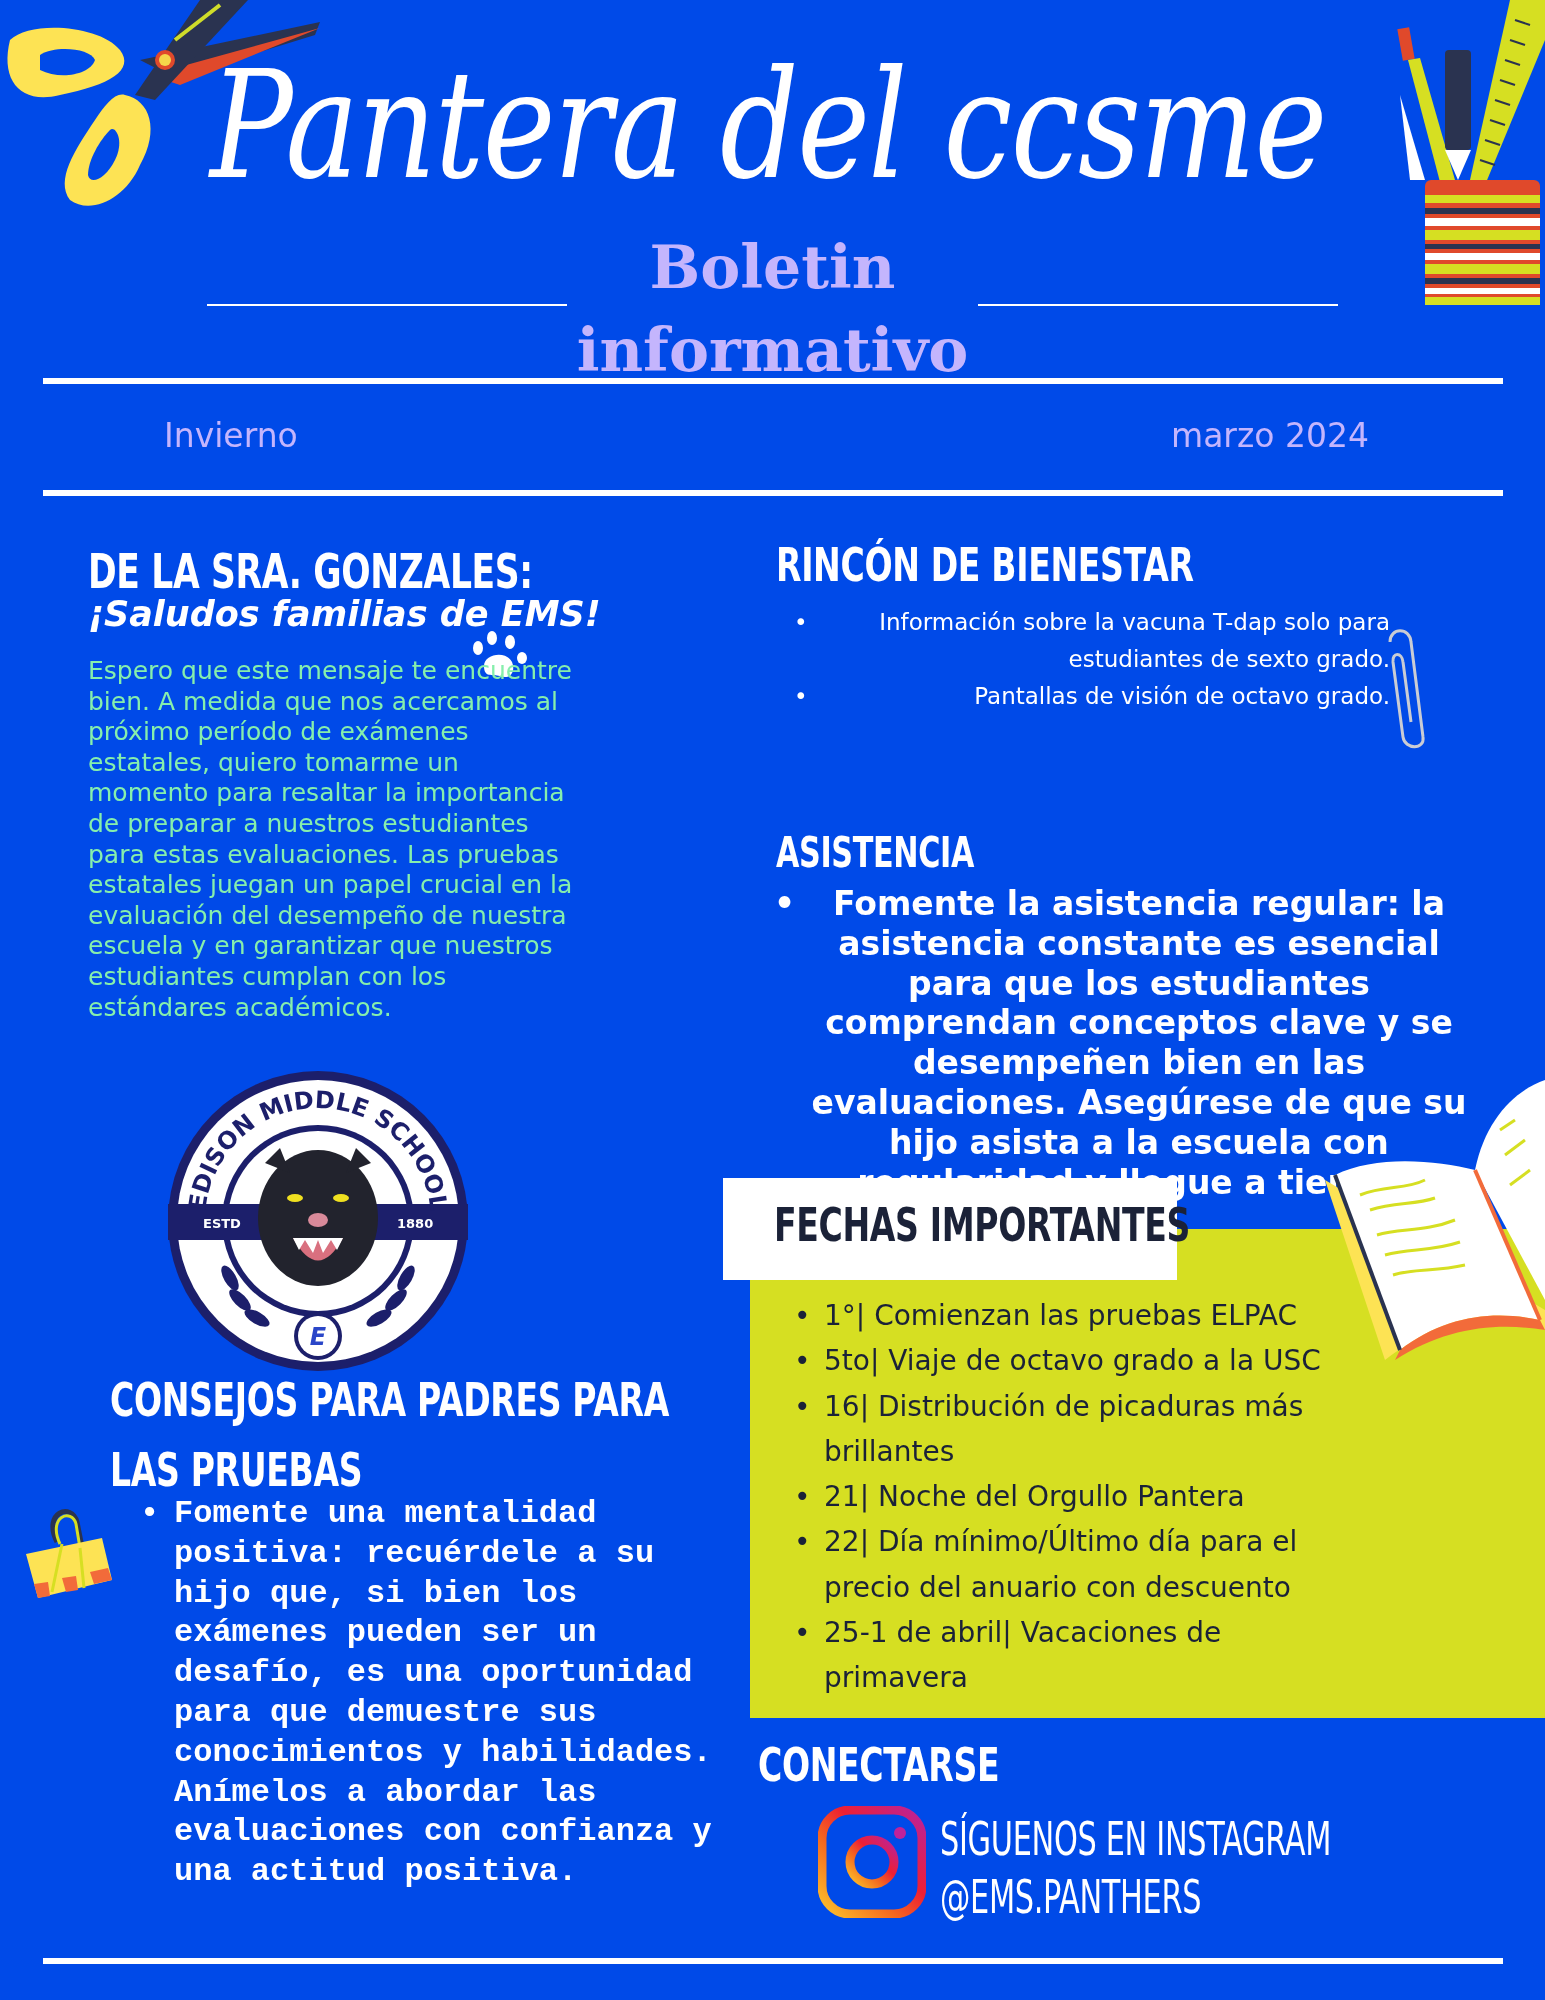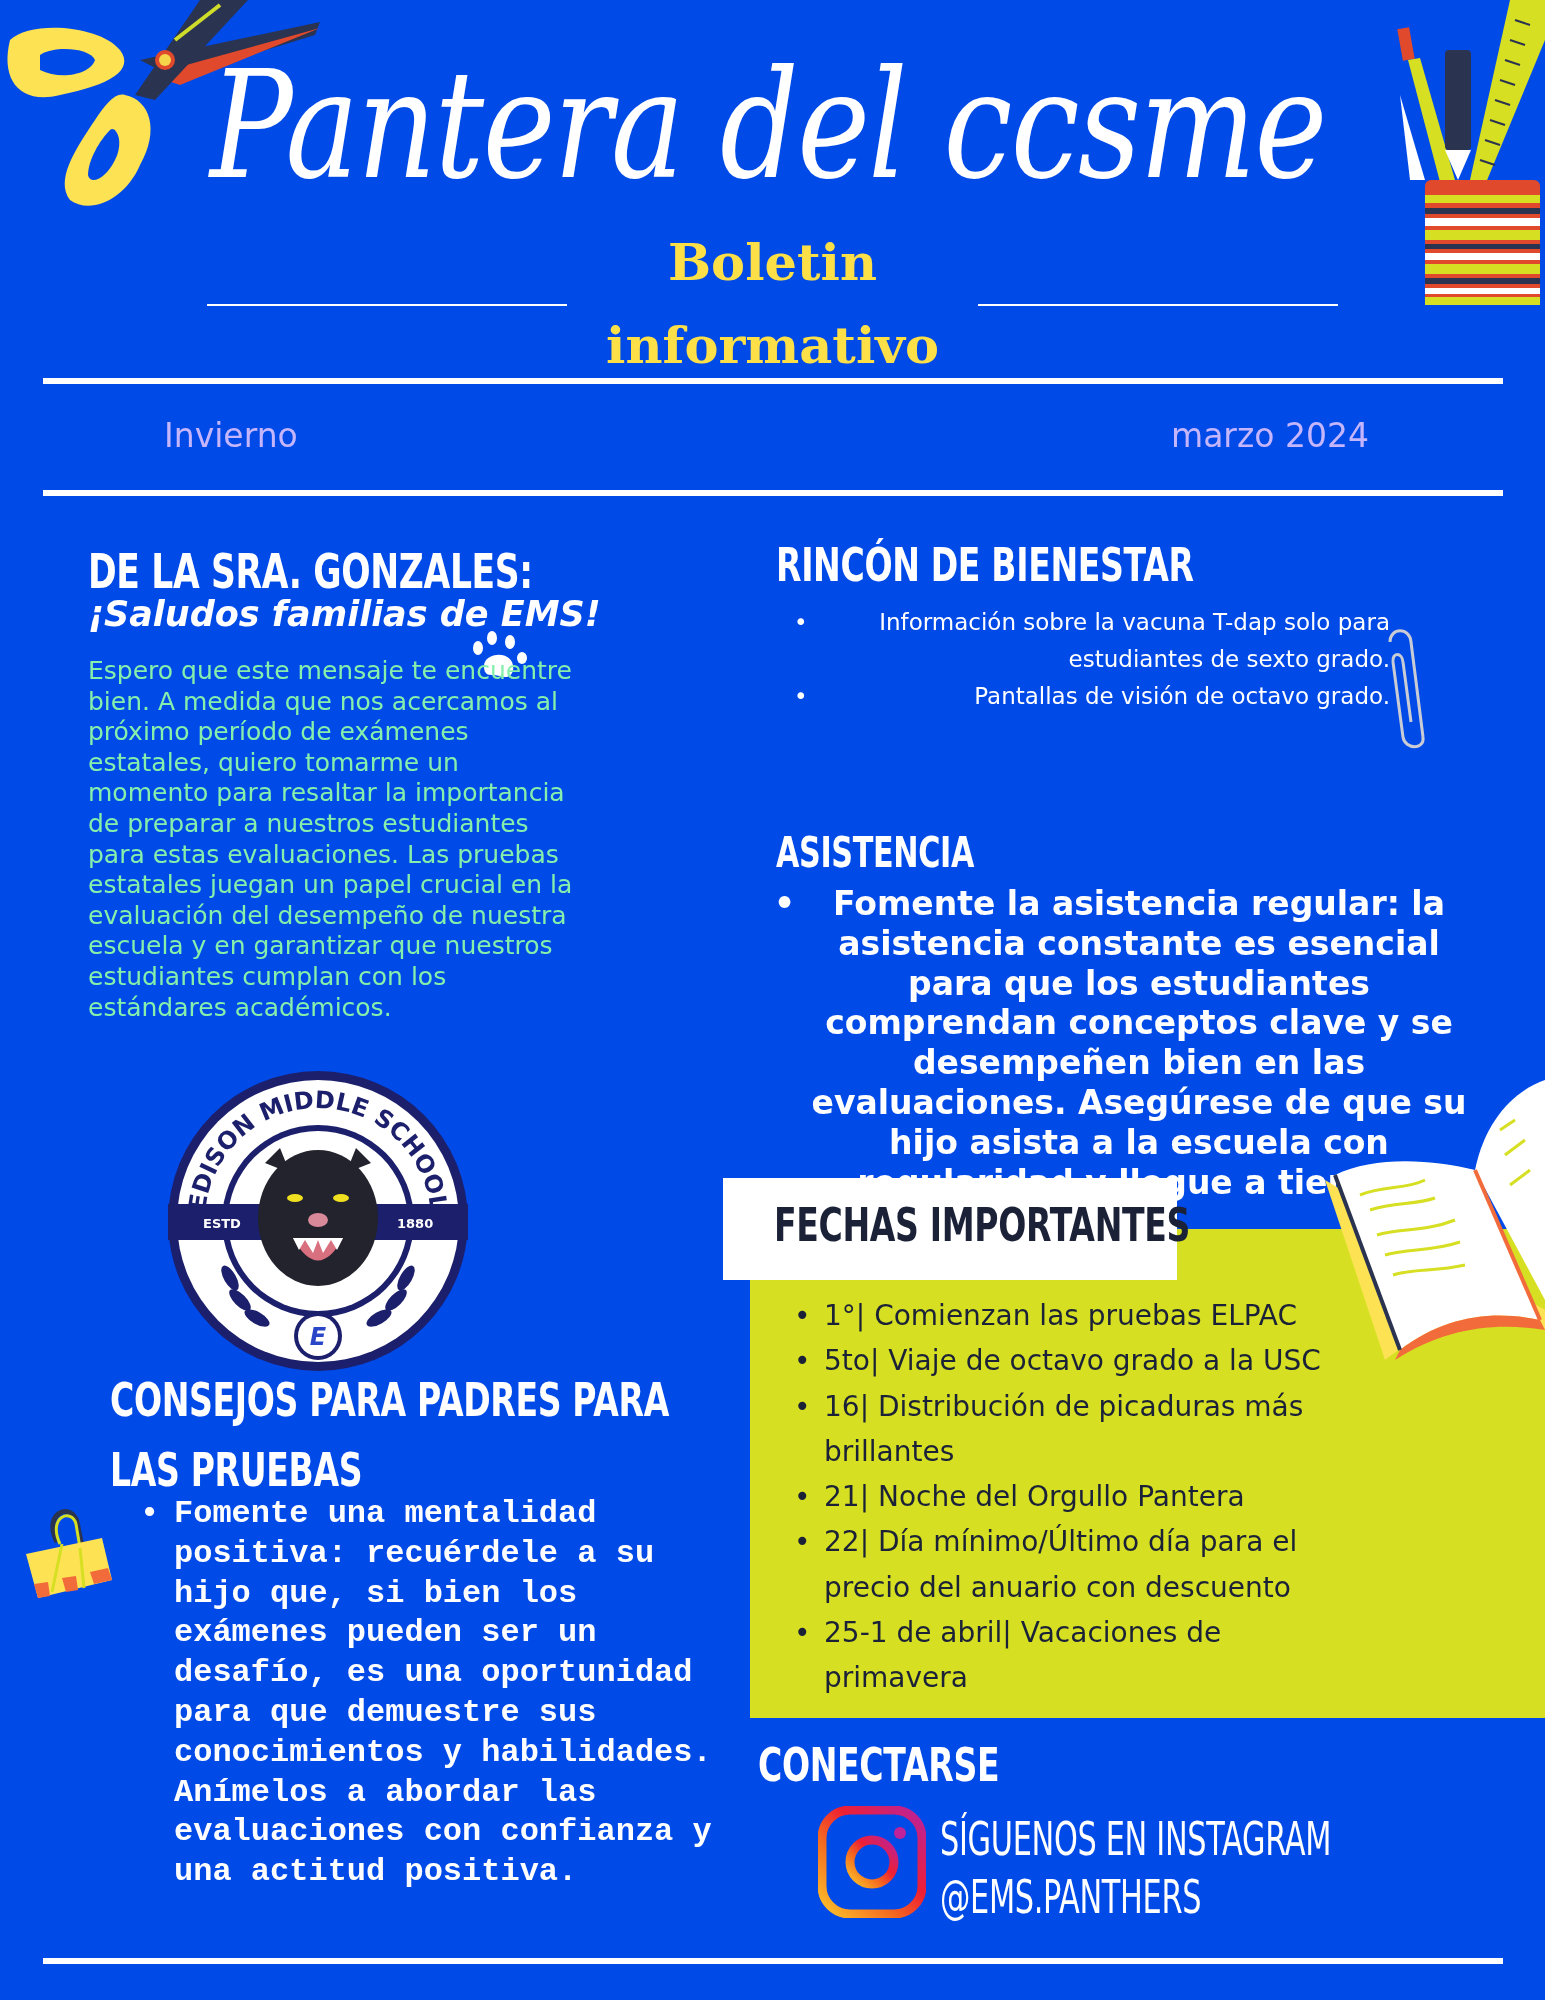--- a/index.html
+++ b/index.html
@@ -24,22 +24,22 @@
     letter-spacing: -2px;
     color: #fff;
     transform: scaleX(0.82);
     transform-origin: left center;
     white-space: nowrap;
   }
   .subtitle {
     left: 0; width: 1545px; text-align: center;
     font-family: "DejaVu Serif", serif;
     font-weight: bold;
-    font-size: 51px;
-    color: #fde047;
+    font-size: 60px;
+    color: #c4b5fd;
   }
   .sub1 { top: 232px; }
   .sub2 { top: 315px; }
   .thin-rule { height: 2px; background: #fff; top: 304px; }
   .thick-rule { height: 6px; background: #fff; left: 43px; width: 1460px; }
 
   .season, .date {
     top: 416px; font-family: "DejaVu Sans", sans-serif;
     font-size: 33px; color: #c4b5fd; font-weight: normal;
   }

